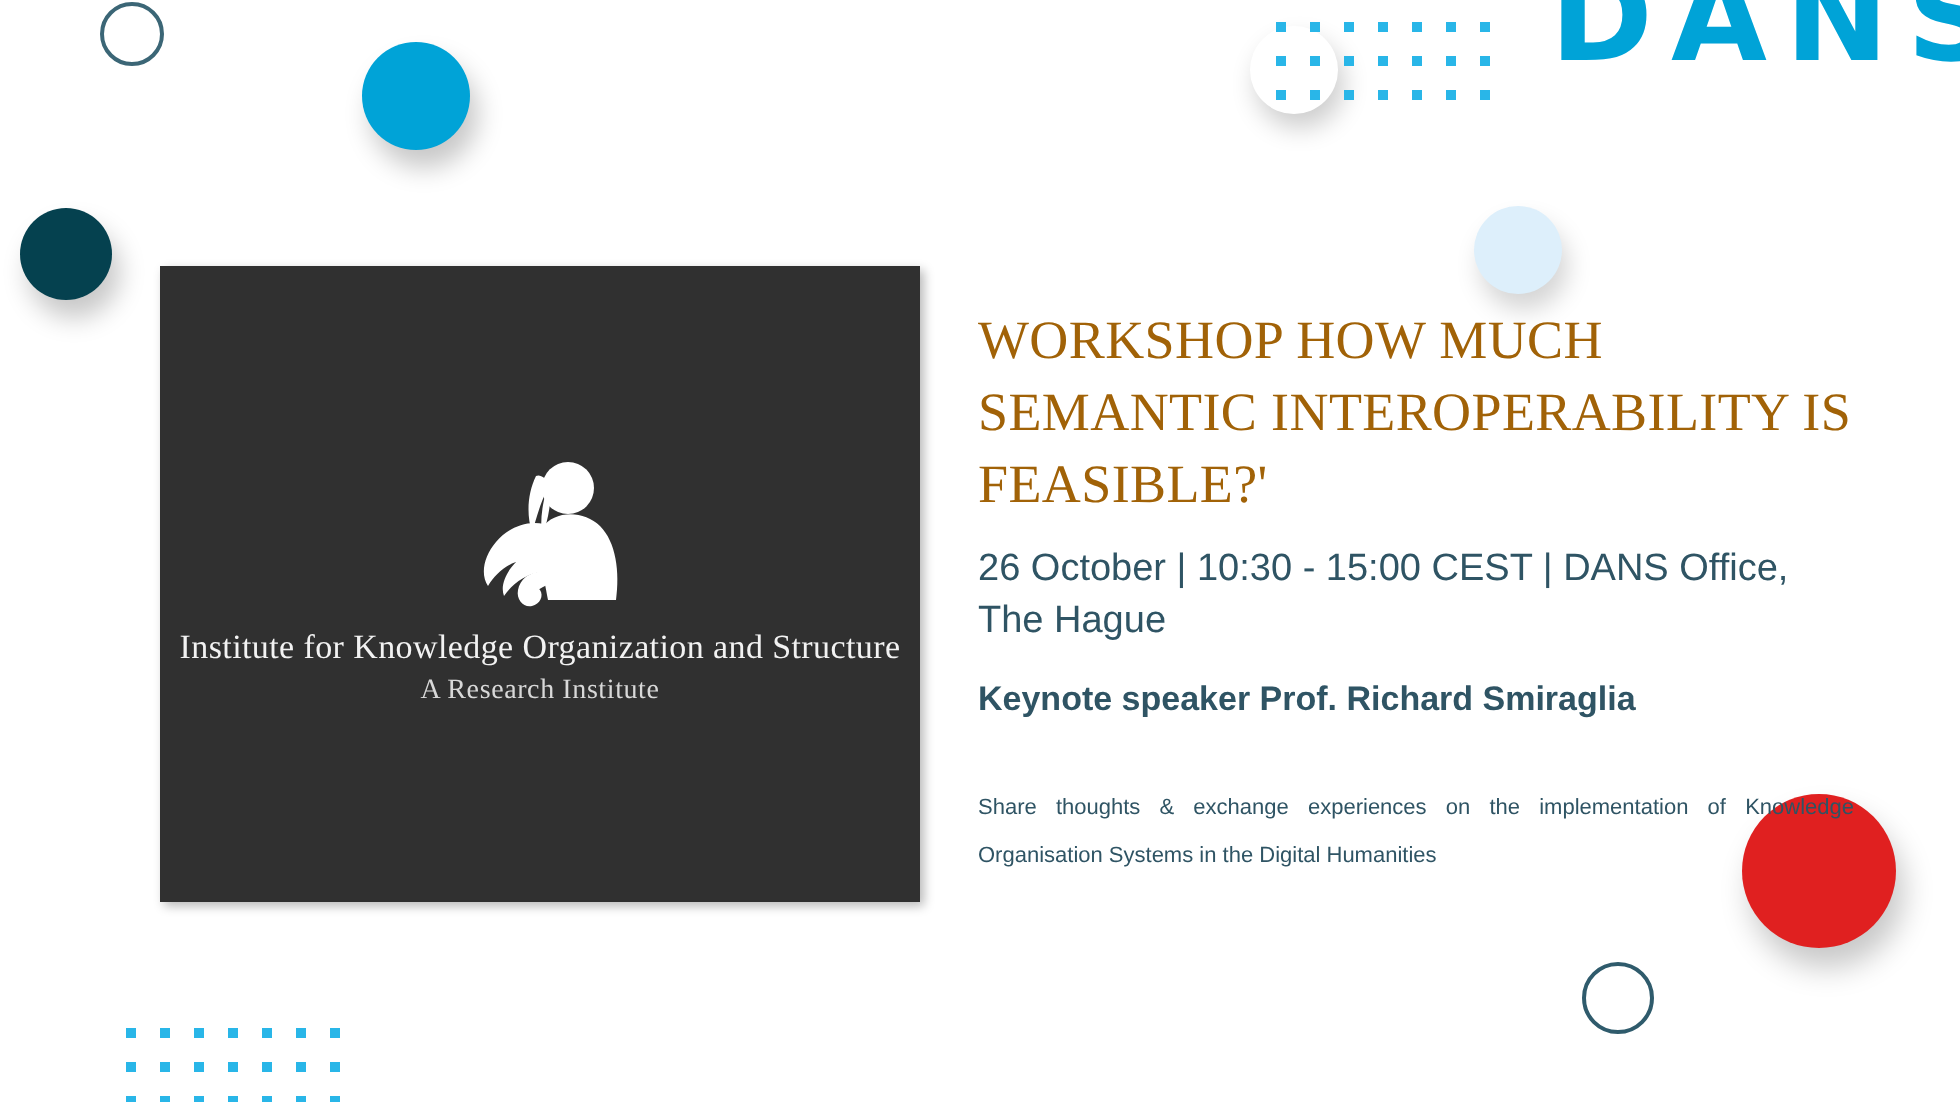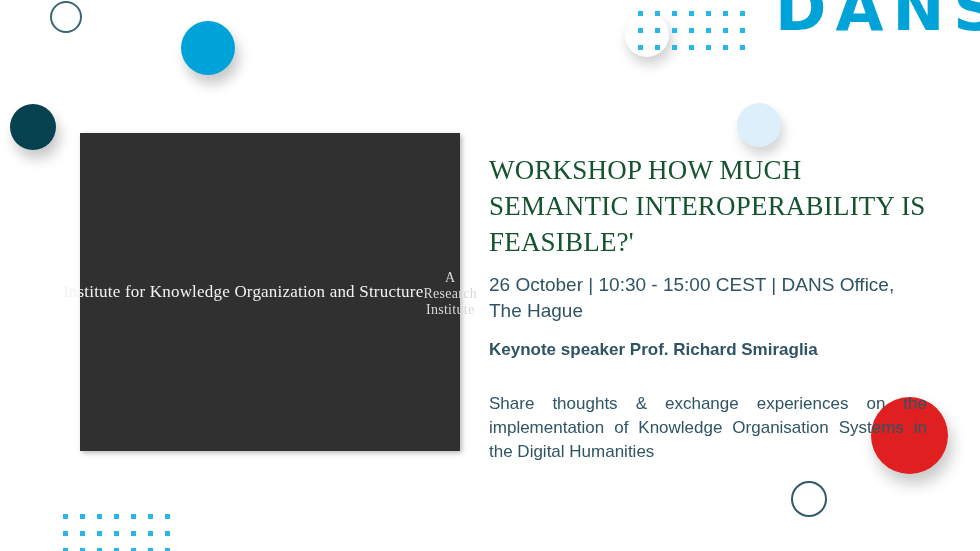--- a/index.html
+++ b/index.html
@@ -108,21 +108,21 @@
     overflow: hidden;
   }
 
   
   .image-panel {
     left: 80px; top: 133px;
     width: 380px; height: 318px;
     background: #303030;
     box-shadow: 2px 2px 5px rgba(0,0,0,0.28);
     display: flex;
-    flex-direction: row;
+    flex-direction: column;
     align-items: center;
     justify-content: center;
   }
   .panel-mark {
     width: 104px;
     height: 78px;
     margin-bottom: 6px;
   }
   .panel-title {
     color: #f2f2f2;
@@ -141,21 +141,21 @@
     margin-top: 4px;
   }
 
   
   .text-col {
     left: 489px;
     top: 152px;
     width: 438px;
   }
   .headline {
-    color: #14532d;
+    color: #a16207;
     font-family: "Liberation Serif", serif;
     font-size: 27px;
     line-height: 36px;
     letter-spacing: 0.2px;
     margin: 0 0 12px 0;
     font-weight: normal;
   }
   .meta-line {
     color: #2f5464;
     font-size: 19px;
@@ -164,21 +164,21 @@
   }
   .keynote-line {
     color: #2f5464;
     font-size: 17px;
     line-height: 24px;
     margin: 0 0 30px 0;
     font-weight: bold;
   }
   .body-par {
     color: #2f5464;
-    font-size: 17px;
+    font-size: 11px;
     line-height: 24px;
     margin: 0;
     text-align: justify;
   }
 </style>
 </head>
 <body>
 
 <div id="banner">
 

